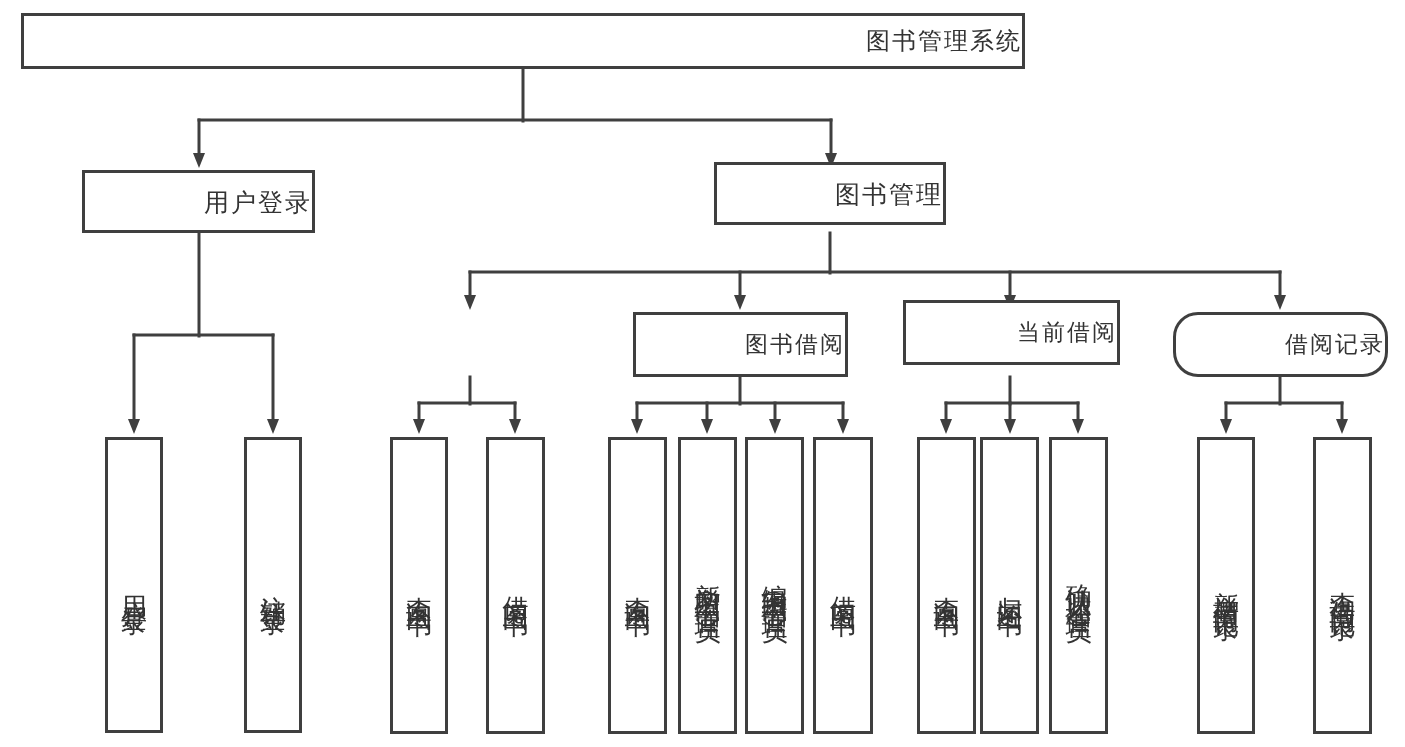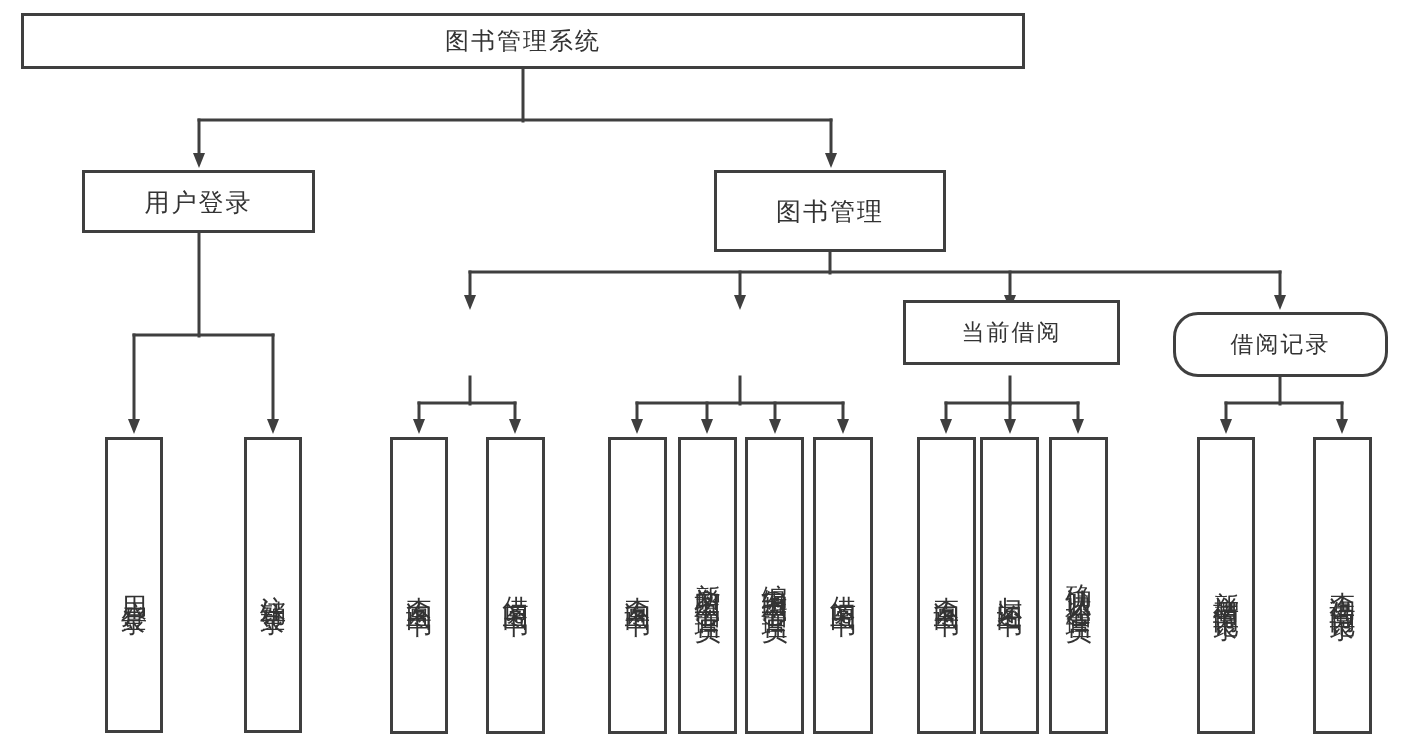--- a/index.html
+++ b/index.html
@@ -15,21 +15,21 @@
   }
   #connectors{position:absolute;left:0;top:0;width:1405px;height:747px;}
   #connectors line{stroke:var(--line);stroke-width:3;stroke-linecap:square;}
   #connectors polygon{fill:var(--line);stroke:none;}
   .box{
     position:absolute; box-sizing:border-box;
     border:3px solid var(--line); background:#fff;
     display:flex; align-items:center; justify-content:center;
     text-align:center; line-height:1.2;
   }
-  .h-box{font-size:23px; letter-spacing:2px;}
+  .h-box{font-size:23px; letter-spacing:2px;justify-content:flex-end;}
   .root-box{font-size:24px; letter-spacing:2px;}
   .l2-box{font-size:25px; letter-spacing:2px;}
   .v-box .vtext{
     writing-mode:vertical-rl; text-orientation:mixed;
     font-size:26px; letter-spacing:5px; white-space:nowrap;
   }
   #watermark{
     position:absolute; right:6px; bottom:1px; z-index:10;
     font-size:21px; letter-spacing:1px;
     color:var(--watermark-text);
@@ -96,24 +96,27 @@
       <polygon points="1336,419 1348,419 1342,434"></polygon>
     </svg>
 
   <div class="box h-box root-box" style="left:21px;top:13px;width:1004px;height:56px;">
     <span>图书管理系统</span>
   </div>
 
   <div class="box h-box l2-box" style="left:82px;top:170px;width:233px;height:63px;">
     <span>用户登录</span>
   </div>
-  <div class="box h-box l2-box" style="left:714px;top:170px;width:232px;height:82px;">
+  <div class="box h-box l2-box" style="left:714px;top:162px;width:232px;height:63px;">
     <span>图书管理</span>
   </div>
 
+  <div class="box h-box" style="left:633px;top:312px;width:215px;height:65px;">
+    <span>图书借阅</span>
+  </div>
   <div class="box h-box" style="left:903px;top:300px;width:217px;height:65px;">
     <span>当前借阅</span>
   </div>
   <div class="box h-box" style="left:1173px;top:312px;width:215px;height:65px;border-radius:25px;">
     <span>借阅记录</span>
   </div>
 
   <div class="box v-box" style="left:105px;top:437px;width:58px;height:296px;">
     <span class="vtext">用户登录</span>
   </div>

